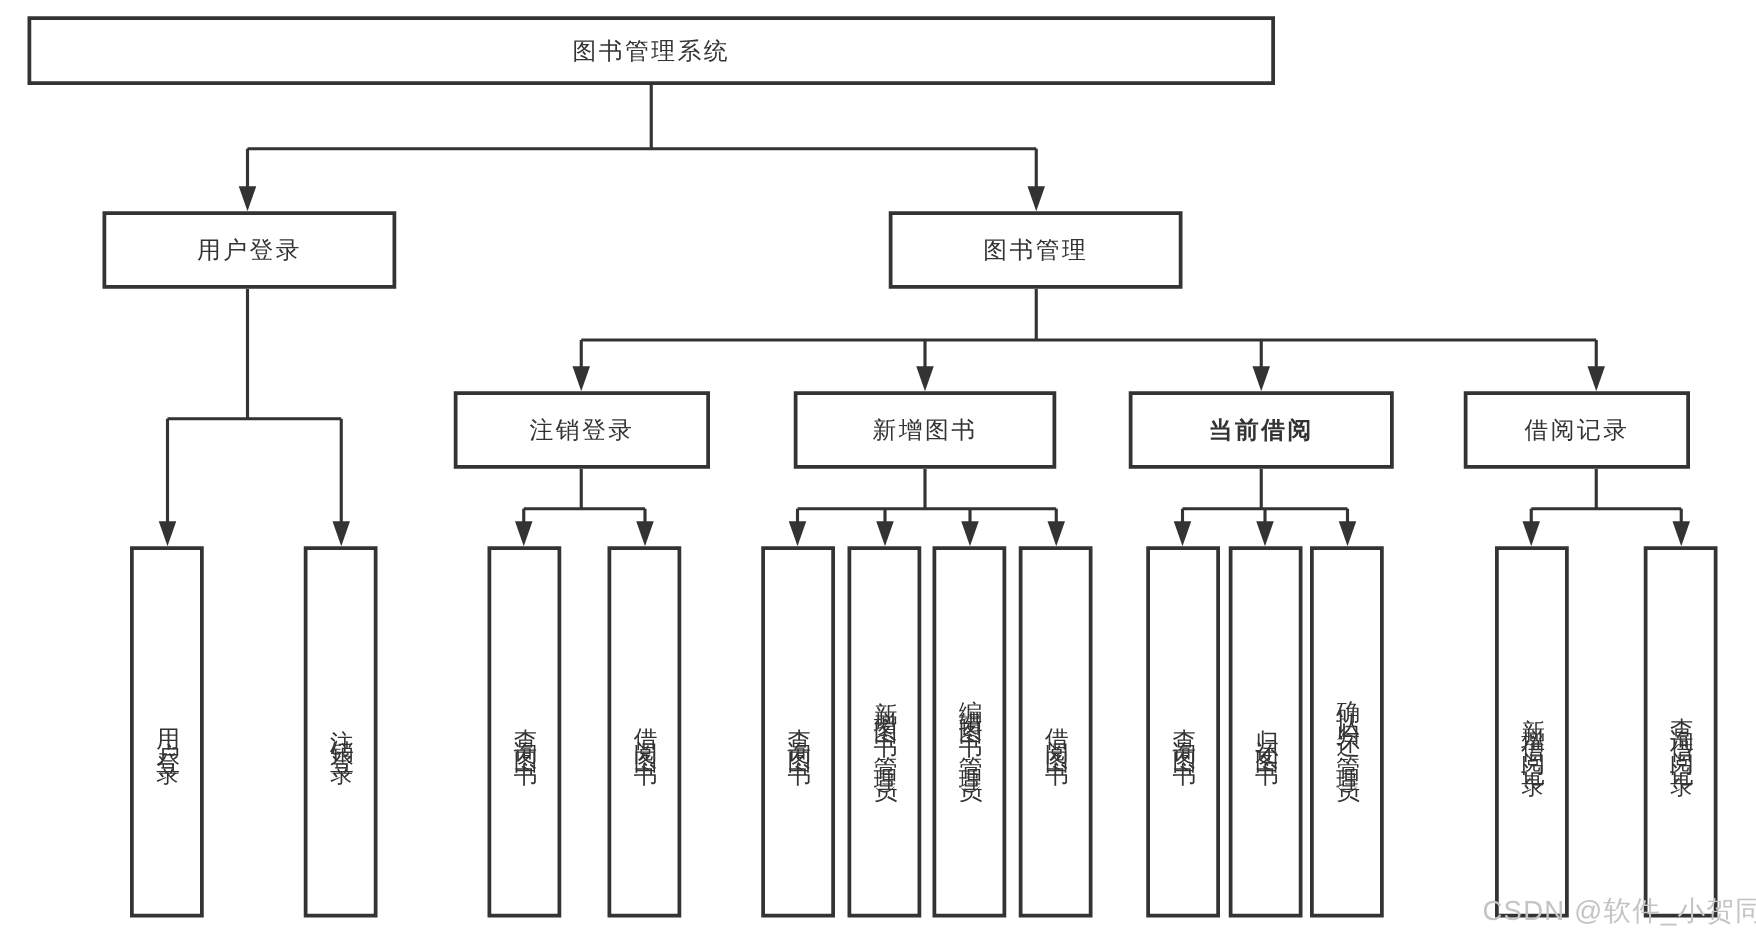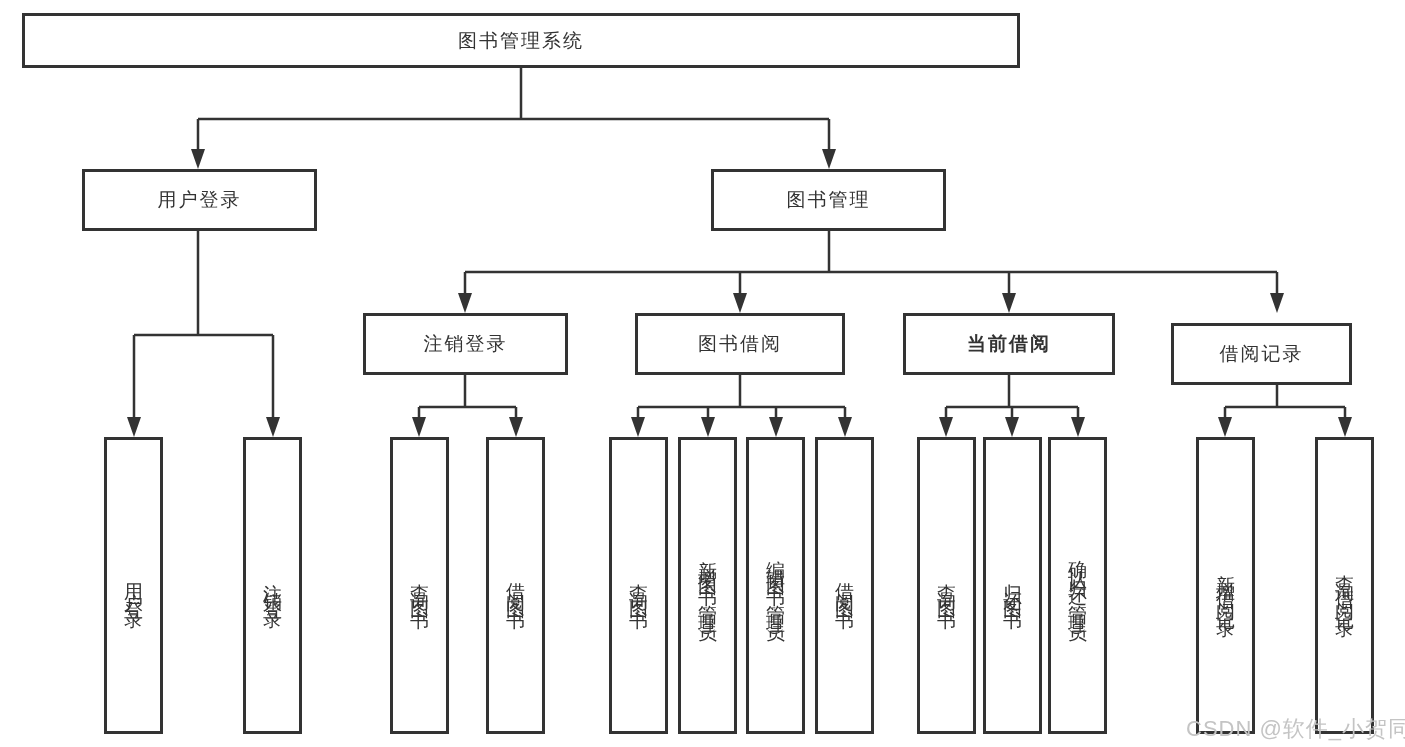--- a/index.html
+++ b/index.html
@@ -33,21 +33,21 @@
     color: #333333;
     z-index: 1;
     text-align: center;
   }
   .root-box   { left: 22px;  top: 13px;  width: 998px; height: 55px; }
   .n-user     { left: 82px;  top: 169px; width: 235px; height: 62px; }
   .n-mgmt     { left: 711px; top: 169px; width: 235px; height: 62px; }
   .n-newbook  { left: 363px; top: 313px; width: 205px; height: 62px; }
   .n-borrow   { left: 635px; top: 313px; width: 210px; height: 62px; }
   .n-current  { left: 903px; top: 313px; width: 212px; height: 62px; font-weight: bold; }
-  .n-records  { left: 1171px;top: 313px; width: 181px; height: 62px; margin-top: 10px; }
+  .n-records  { left: 1171px;top: 313px; width: 181px; height: 62px; }
   .leaf {
     position: absolute;
     top: 437px;
     width: 59px;
     height: 297px;
     background: #ffffff;
     border: 3px solid #333333;
     z-index: 1;
     writing-mode: vertical-rl;
     text-orientation: mixed;
@@ -119,21 +119,21 @@
       <polygon points="1338,417 1352,417 1345,437"></polygon>
     </g>
   </svg>
 
   <div class="hbox root-box">图书管理系统</div>
 
   <div class="hbox n-user">用户登录</div>
   <div class="hbox n-mgmt">图书管理</div>
 
   <div class="hbox n-newbook">注销登录</div>
-  <div class="hbox n-borrow">图书借阅</div>
+  <div class="hbox n-borrow">新增图书</div>
   <div class="hbox n-current">当前借阅</div>
   <div class="hbox n-records">借阅记录</div>
 
   <div class="leaf l1">用户登录</div>
   <div class="leaf l2">注销登录</div>
 
   <div class="leaf l3">查询图书</div>
   <div class="leaf l4">借阅图书</div>
 
   <div class="leaf l5">查询图书</div>

